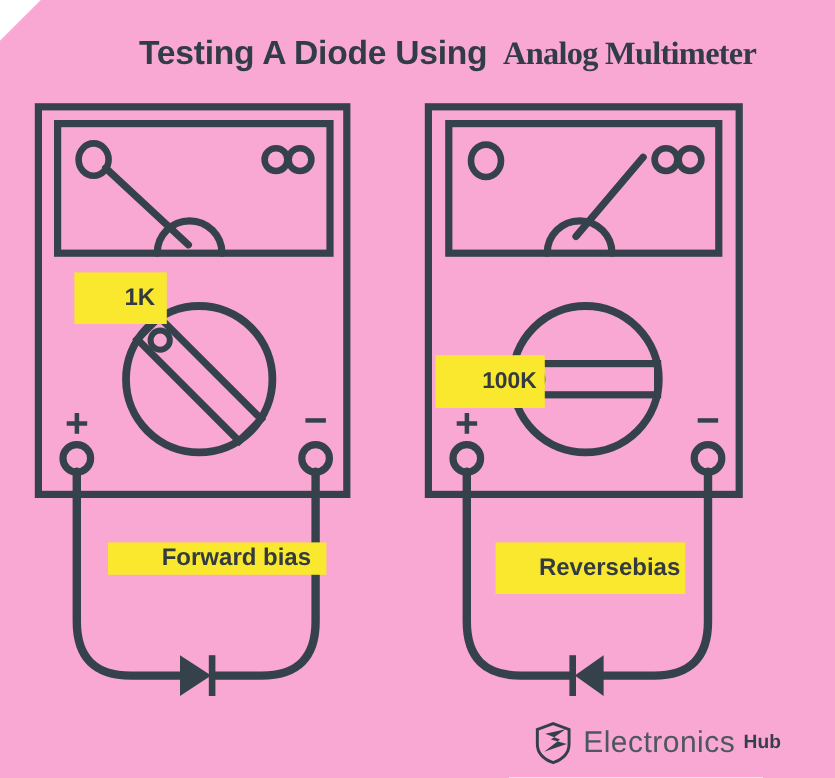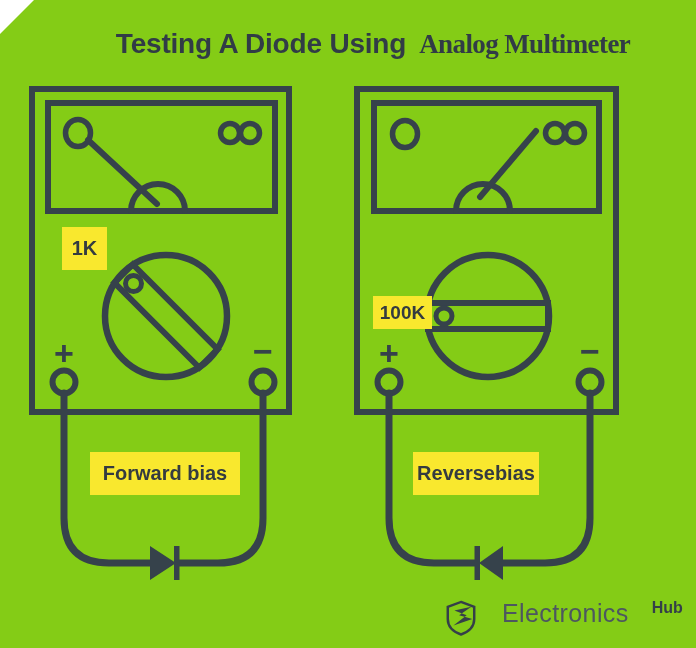--- a/index.html
+++ b/index.html
@@ -1,51 +1,51 @@
 <!DOCTYPE html>
 <html><head>
 <meta charset="utf-8">
 <style>
   html,body{margin:0;padding:0;background:#ffffff;}
   .stage{
     position:relative;width:696px;height:648px;overflow:hidden;
-    background:#84cc16;
+    background:#f9a8d4;
     font-family:"Liberation Sans",sans-serif;
     color:#36424b;
   }
   .corner-cut{
     position:absolute;left:0;top:0;width:0;height:0;
     border-top:34px solid #ffffff;border-right:34px solid transparent;
   }
   .title{
     position:absolute;top:28px;left:calc(50% + 25px);transform:translateX(-50%);
     display:flex;gap:13px;align-items:baseline;white-space:nowrap;
     margin:0;font-size:28px;font-weight:700;letter-spacing:-0.2px;color:#313c46;
   }
   .title .t2{font-family:Liberation Serif, serif;font-size:27px;letter-spacing:-0.6px;}
   .artwork{position:absolute;left:0;top:0;}
   .ylabel{
     position:absolute;display:flex;align-items:center;justify-content:center;
-    background:#f9e82e;color:#343b40;font-weight:700;font-size:20px;
+    background:#f9e82e;color:#343b40;font-weight:700;font-size:20px;padding-left:32px;
   }
   .lbl-1k{left:62px;top:227px;width:45px;height:43px;}
-  .lbl-100k{left:373px;top:296px;width:59px;height:33px;font-size:19px;}
-  .lbl-fwd{left:90px;top:452px;width:150px;height:43px;}
+  .lbl-100k{left:363px;top:296px;width:59px;height:44px;font-size:19px;}
+  .lbl-fwd{left:90px;top:452px;width:150px;height:27px;}
   .lbl-rev{left:413px;top:452px;width:126px;height:43px;}
   .term-sign{
     position:absolute;width:34px;text-align:center;
     font-size:34px;font-weight:600;line-height:34px;color:#36424b;
   }
   .plus-l{left:47px;top:336px;}
   .minus-l{left:246px;top:334px;}
   .plus-r{left:372px;top:336px;}
   .minus-r{left:573px;top:334px;}
   .logo{
     position:absolute;left:444px;top:599px;height:40px;
-    display:flex;align-items:flex-start;gap:24px;
+    display:flex;align-items:center;gap:8px;
   }
   .logo .brand{font-size:25px;font-weight:400;color:#4d5760;letter-spacing:0.4px;}
   .logo .brand-b{font-size:16px;font-weight:700;color:#343f49;margin-left:-1px;}
 </style>
 </head>
 <body>
 
 <div class="stage">
 
   <div class="corner-cut"></div>

